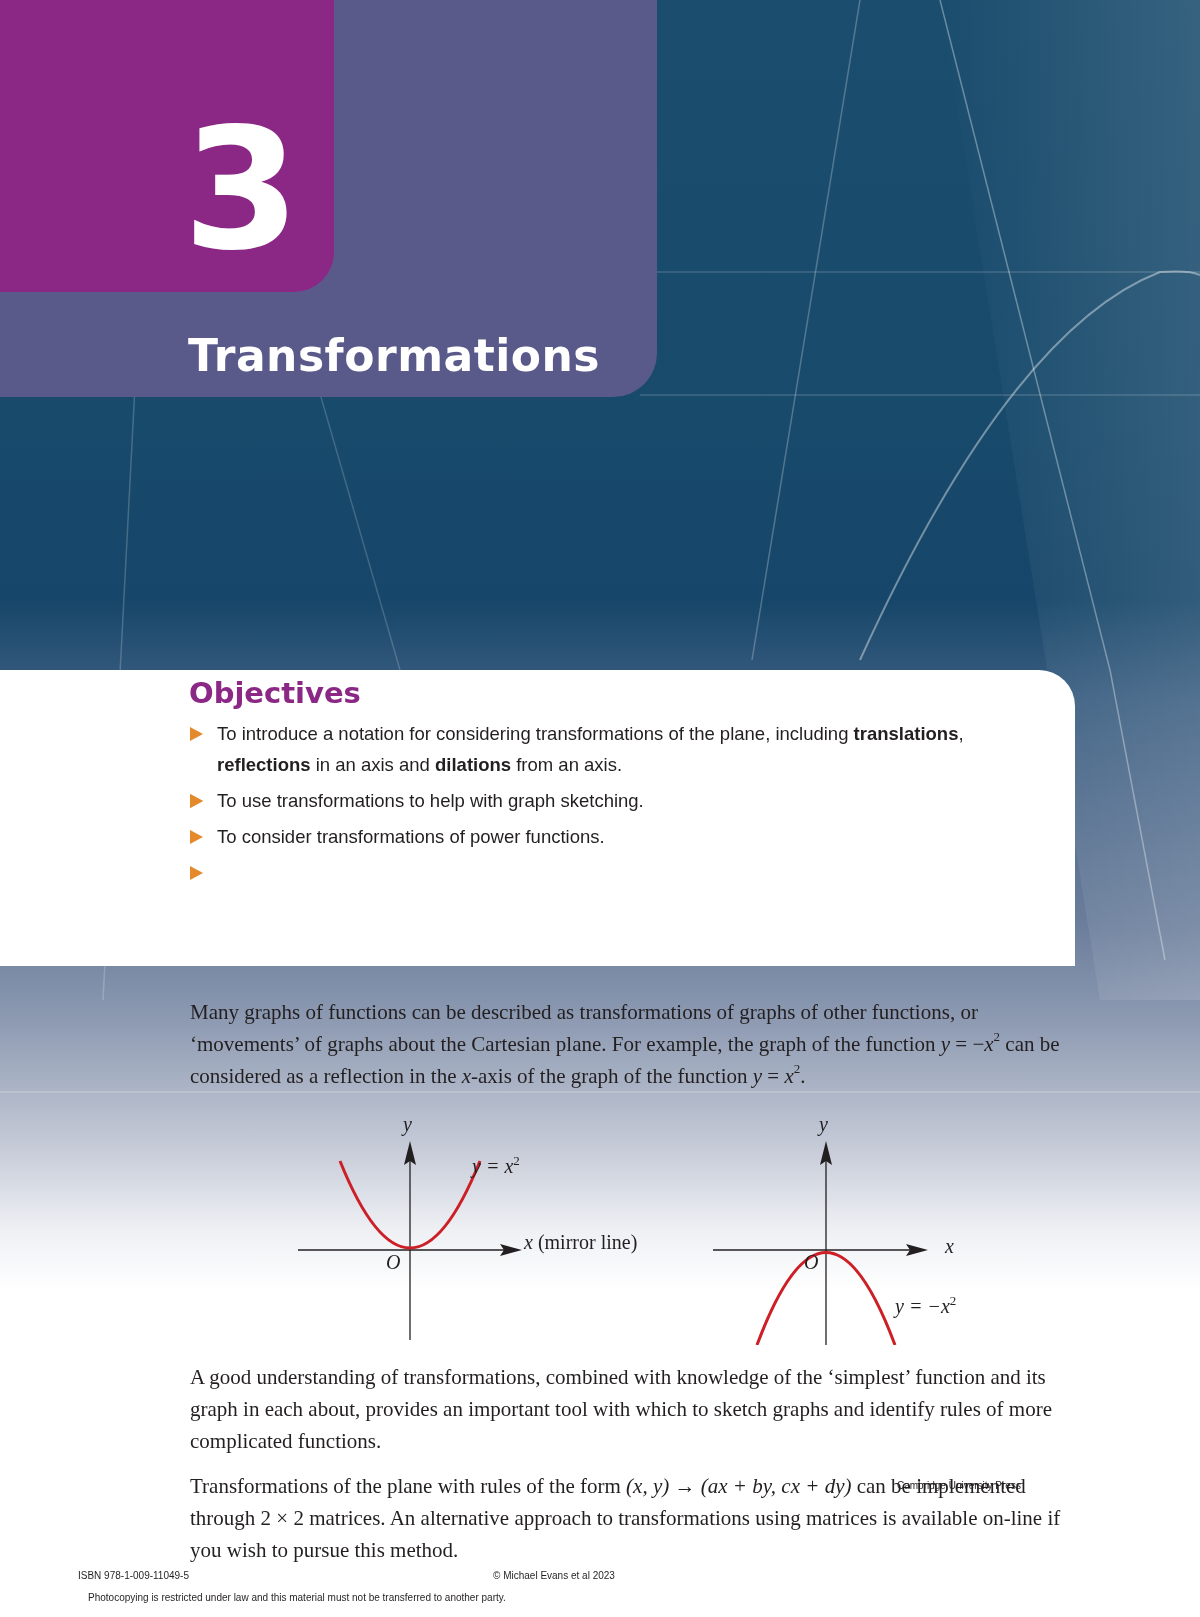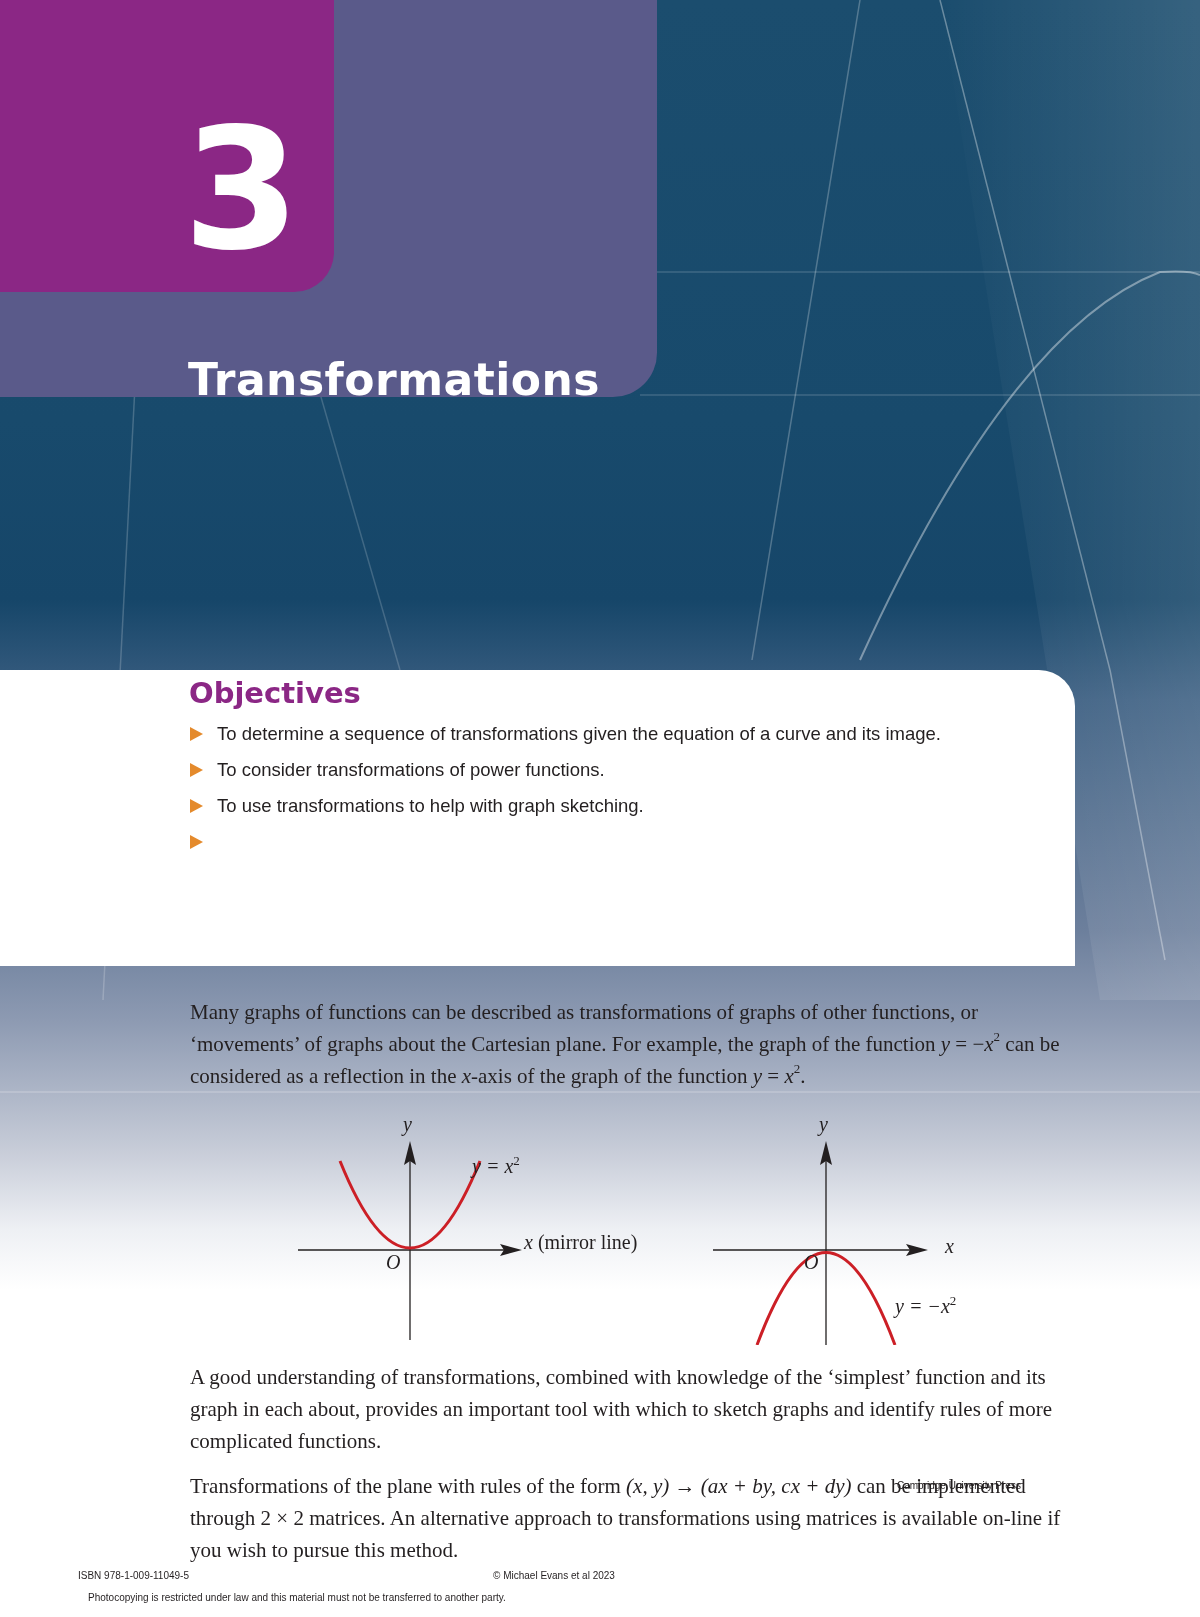--- a/index.html
+++ b/index.html
@@ -25,21 +25,21 @@
       background: #8b2785; border-bottom-right-radius: 40px;
     }
     .chapter-number {
       position: absolute; left: 183px; top: 100px;
       font-family: "DejaVu Sans", sans-serif; font-weight: bold;
       font-size: 168px; line-height: 180px; color: #ffffff; letter-spacing: -4px;
     }
     .chapter-title {
       position: absolute; left: 188px; top: 327px;
       font-family: "DejaVu Sans", sans-serif; font-weight: bold;
-      font-size: 44px; line-height: 58px; color: #ffffff; letter-spacing: 0.5px; margin-top: 24px;
+      font-size: 44px; line-height: 58px; color: #ffffff; letter-spacing: 0.5px;
     }
 
     
     .objectives {
       position: absolute; left: 0; top: 670px; width: 1075px; height: 296px;
       background: #ffffff; border-top-right-radius: 36px;
     }
     .objectives-heading {
       position: absolute; left: 189px; top: 676px;
       font-family: "DejaVu Sans", sans-serif; font-weight: bold;
@@ -104,23 +104,24 @@
 </svg>
 
 <div class="title-band"></div>
 <div class="number-block"></div>
 <div class="chapter-number">3</div>
 <div class="chapter-title">Transformations</div>
 
 <div class="objectives"></div>
 <div class="objectives-heading">Objectives</div>
 <ul class="obj-list" id="obj-list">
-    <li class="obj-item"><span class="bullet"></span><span>To determine a sequence of transformations given the equation of a curve and its image.</span></li>
+    <li class="obj-item"><span class="bullet"></span><span>To introduce a notation for considering transformations of the plane, including </span><b>translations</b><span>, </span><b>reflections</b><span> in an axis and </span><b>dilations</b><span> from an axis.</span></li>
+    <li class="obj-item"><span class="bullet"></span></li>
+    <li class="obj-item"><span class="bullet"></span><span>To use transformations to help with graph sketching.</span></li>
     <li class="obj-item"><span class="bullet"></span><span>To consider transformations of power functions.</span></li>
-    <li class="obj-item"><span class="bullet"></span><span>To use transformations to help with graph sketching.</span></li>
     <li class="obj-item"><span class="bullet"></span></li>
   </ul>
 
 <p class="prose" style="top:996px;"><span>Many graphs of functions can be described as transformations of graphs of other functions, or ‘movements’ of graphs about the Cartesian plane. For example, the graph of the function </span><i>y</i><span> = −</span><i>x</i><sup>2</sup><span> can be considered as a reflection in the </span><i>x</i><span>-axis of the graph of the function </span><i>y</i><span> = </span><i>x</i><sup>2</sup><span>.</span></p>
 
 <div class="figure" style="left:290px; top:1125px; width:400px; height:220px;">
   <svg width="400" height="220" style="position:absolute;left:0;top:0;">
     <line x1="8" y1="125" x2="220" y2="125" stroke="#231f20" stroke-width="1.3"></line>
     <polygon points="232,125 210,119 214,125 210,131" fill="#231f20"></polygon>
     <line x1="120" y1="215" x2="120" y2="28" stroke="#231f20" stroke-width="1.3"></line>

